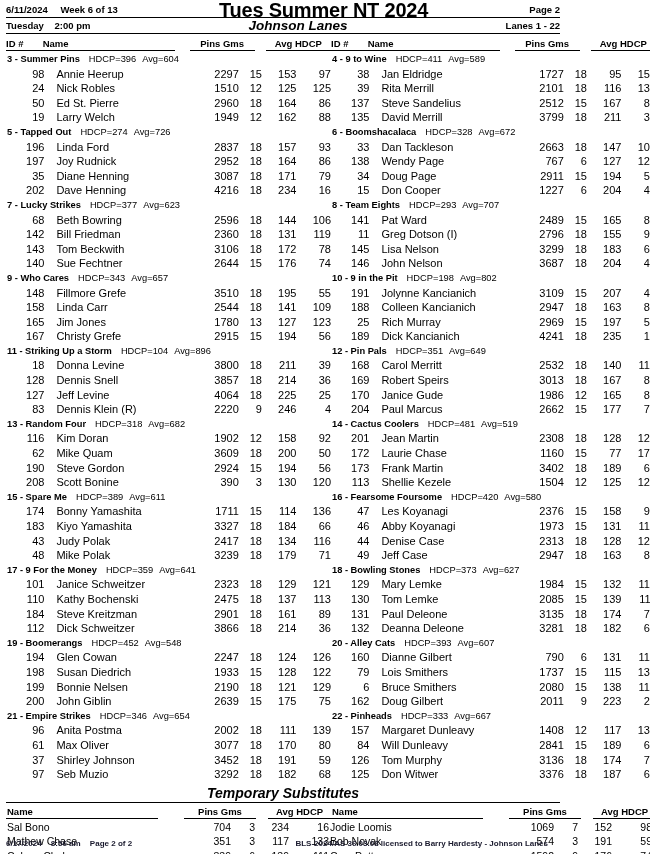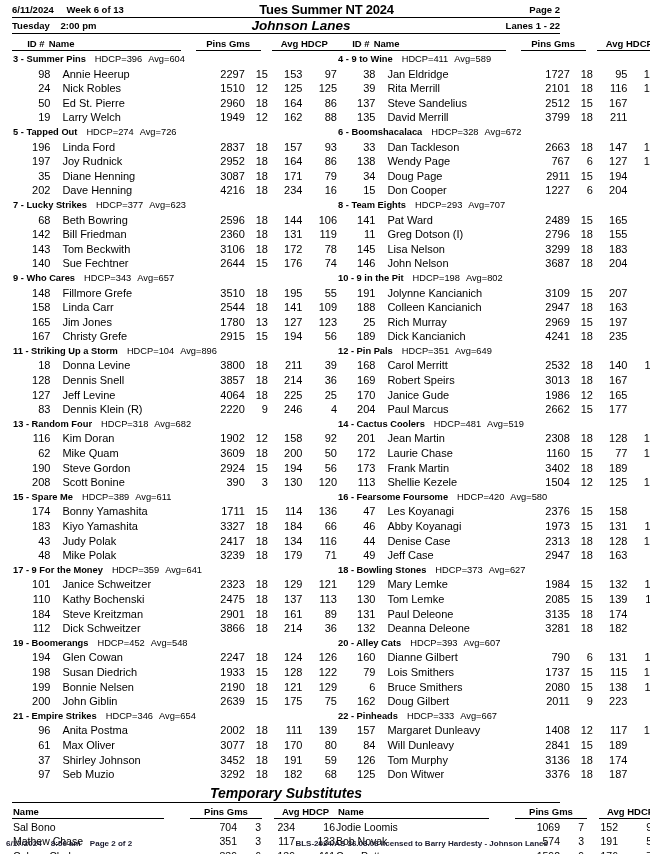--- a/index.html
+++ b/index.html
@@ -2,40 +2,40 @@
 <html><head>
 <meta charset="utf-8">
 <style>
   html,body{margin:0;padding:0;background:#ffffff;}
   body{
     width:650px;height:854px;
     font-family:"Liberation Sans","DejaVu Sans",sans-serif;
     color:#000;
     -webkit-font-smoothing:none;
   }
-  .page{position:relative;width:566px;height:854px;box-sizing:border-box;padding:4px 6px 0 12px;}
+  .page{position:relative;width:566px;height:854px;box-sizing:border-box;padding:4px 6px 0 6px;}
 
   
   .hdr-row{display:flex;align-items:flex-end;justify-content:space-between;font-size:9.5px;font-weight:bold;line-height:12px;}
   .hdr-row .mid{flex:1;text-align:center;}
-  .hdr1 .mid{font-size:13px;font-weight:bold;letter-spacing:-0.2px;}
+  .hdr1 .mid{font-size:20px;font-weight:bold;letter-spacing:-0.2px;}
   .hdr1 .left{white-space:nowrap;}
   .hdr1 .left .wk{margin-left:10px;}
   .hdr1 .right{white-space:nowrap;}
   .rule{border-bottom:1.6px solid #000;margin:1px 0 2px 0;}
   .hdr2{font-size:9.5px;}
   .hdr2 .mid{font-size:13.5px;font-style:italic;font-weight:bold;}
   .hdr2 .left .tm{margin-left:8px;}
   .rule2{border-bottom:1.2px solid #000;margin:1px 0 0 0;}
 
   
   .colhdr{display:flex;margin-top:4px;font-size:9.5px;font-weight:bold;}
   .colhdr .half{width:325px;display:flex;}
   .ul{border-bottom:1.3px solid #000;padding-bottom:1px;box-sizing:border-box;}
-  .c-id{width:36px;text-align:right;}
+  .c-id{width:36px;text-align:left;}
   .c-nm{width:150px;text-align:left;padding-left:4px;}
   .c-sp{width:16px;}
   .c-pg{width:72px;text-align:center;}
   .c-sp2{width:12px;}
   .c-ah{width:72px;text-align:center;}
 
   
   .cols{display:flex;margin-top:1px;}
   .col{width:325px;}
   .team-hdr{font-size:9.3px;font-weight:bold;line-height:14.6px;white-space:nowrap;padding-left:1px;}

